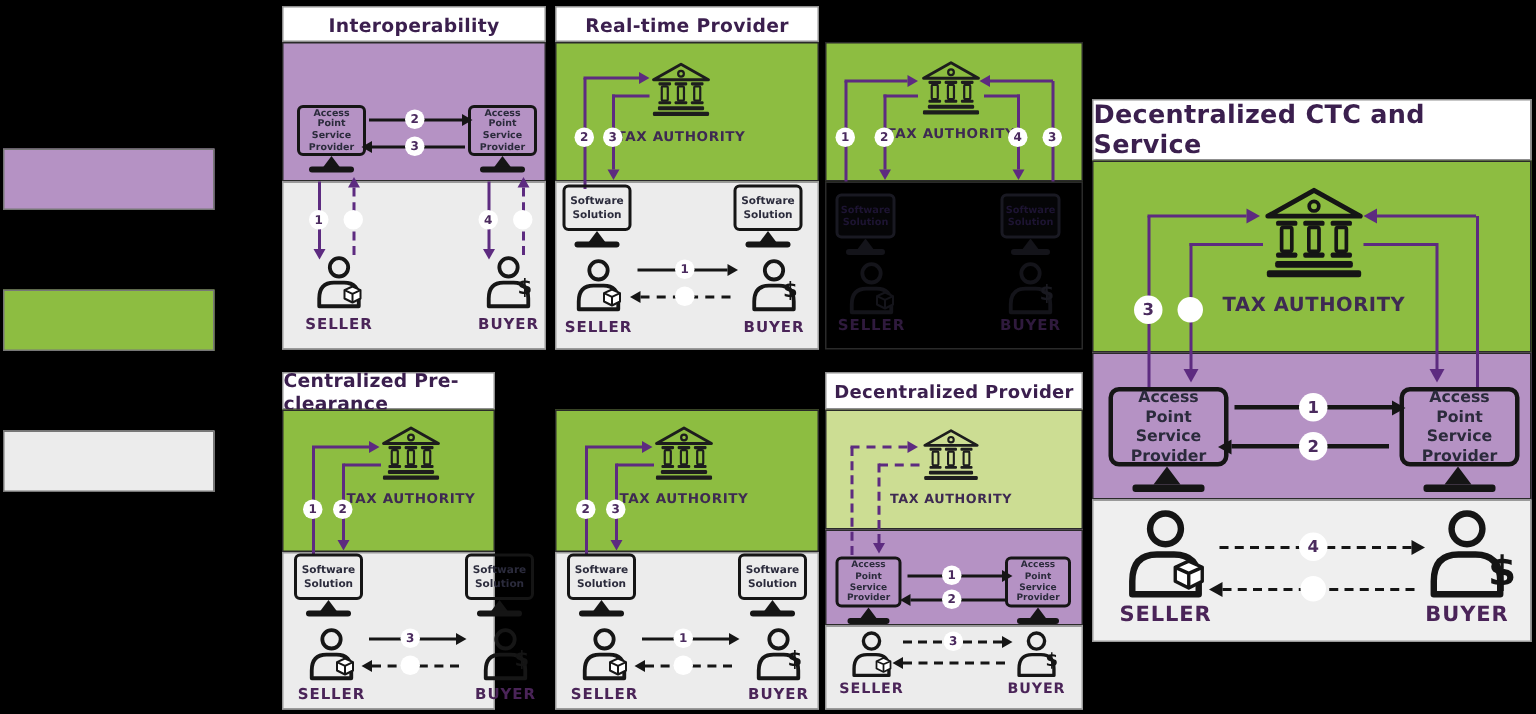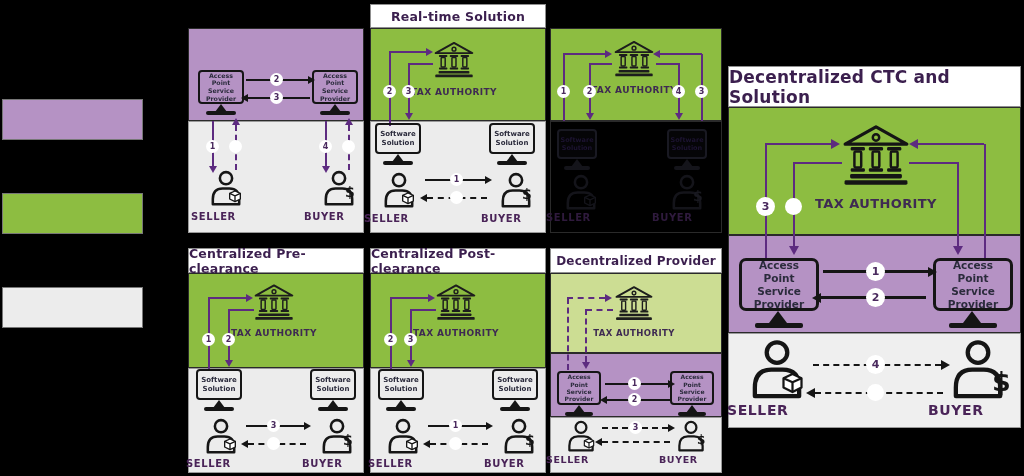--- a/index.html
+++ b/index.html
@@ -4,21 +4,21 @@
 <style>
   *{box-sizing:border-box;margin:0;padding:0}
   html,body{background:#000}
   body{font-family:"DejaVu Sans","Liberation Sans",sans-serif}
   .stage{position:relative;width:1024px;height:476px;background:#000;overflow:hidden}
   .panel{position:absolute}
   .tbar{position:absolute;left:0;right:0;top:0;background:#ffffff;border:1px solid #8f8f8f;color:#3b1f4e;font-weight:700;display:flex;align-items:center;justify-content:center;letter-spacing:.2px}
   .sec{position:absolute;left:0;right:0;border:1px solid #2a2a2a}
   .sec.gray{border-color:#9a9a9a}
   .taxlbl{position:absolute;font-weight:700;color:#3e2a52;text-align:center;letter-spacing:.4px}
-  .plabel{position:absolute;font-weight:700;color:#4a2458;text-align:left;letter-spacing:.6px}
+  .plabel{position:absolute;font-weight:700;color:#4a2458;text-align:center;letter-spacing:.6px}
   .mon{position:absolute;border:2px solid #151515;border-radius:4px;display:flex;flex-direction:column;align-items:center;justify-content:center;font-weight:600;color:#2b2b3c;text-align:center}
   .stand{position:absolute;width:0;height:0;border-left:6px solid transparent;border-right:6px solid transparent;border-bottom:8px solid #151515}
   .stand.lgs{border-left-width:9px;border-right-width:9px;border-bottom-width:12px}
   .sbase{position:absolute;background:#151515;border-radius:2px;height:4px}
   .ln{position:absolute;height:2px;background:#151515}
   .lnd{position:absolute;height:0;border-top:2px dashed #151515}
   .vln{position:absolute;width:2px;background:#5d2b80}
   .vlnd{position:absolute;width:0;border-left:2px dashed #5d2b80}
   .ln.pu{background:#5d2b80}
   .lnd.pu{border-top-color:#5d2b80}
@@ -84,20 +84,23 @@
 
 <div class="stage">
 
   <div>
     <div class="legend-swatch" style="left:2px;top:99px;width:141px;height:41px;background:#b592c4"></div>
     <div class="legend-swatch" style="left:2px;top:193px;width:141px;height:41px;background:#8dbd41"></div>
     <div class="legend-swatch" style="left:2px;top:287px;width:141px;height:41px;background:#ececec"></div>
   </div>
 
   <div class="panel" style="left:188px;top:4px;width:176px;height:229px">
+    <div class="tbar" style="height:24px;font-size:12.5px">
+        <span>Interoperability</span>
+      </div>
     <div class="sec" style="top:24px;height:93px;background:#b592c4"></div>
     <div class="sec gray" style="top:117px;height:112px;background:#ececec"></div>
 
     <div class="mon" style="left:10px;top:66px;width:46px;height:34px;font-size:6.3px;line-height:7.6px">
       <div>Access Point</div>
       <div>Service</div>
       <div>Provider</div>
     </div>
     <i class="stand" style="left:27px;top:100px"></i>
     <i class="sbase" style="left:18px;top:107px;width:30px"></i>
@@ -146,21 +149,21 @@
     <div class="plabel" style="left:3px;top:207px;width:70px;font-size:10px">SELLER</div>
     <svg class="icon" style="left:134px;top:166px;width:34px;height:36px;color:#161616">
         <use href="#person"></use>
       </svg>
     <span class="dollar" style="left:157px;top:180px;font-size:14px">$</span>
     <div class="plabel" style="left:116px;top:207px;width:70px;font-size:10px">BUYER</div>
   </div>
 
   <div class="panel" style="left:370px;top:4px;width:176px;height:229px">
     <div class="tbar" style="height:24px;font-size:12.5px">
-        <span>Real-time Solution</span>
+        <span>Real-time Provider</span>
       </div>
     <div class="sec" style="top:24px;height:93px;background:#8dbd41"></div>
     <div class="sec gray" style="top:117px;height:112px;background:#ececec"></div>
     <svg class="icon" style="left:62px;top:32px;width:44px;height:46px;color:#1d1d1d">
         <use href="#bank"></use>
       </svg>
     <div class="taxlbl" style="left:34px;top:83px;width:100px;font-size:9px">TAX AUTHORITY</div>
 
     <i class="vln" style="left:19px;top:48px;height:74px"></i>
     <i class="ln pu" style="left:19px;top:47px;width:37px"></i>
@@ -263,21 +266,21 @@
         <use href="#box"></use>
       </svg>
     <div class="plabel" style="left:-4px;top:208px;width:70px;font-size:10px">SELLER</div>
     <svg class="icon" style="left:120px;top:170px;width:34px;height:36px;color:#14141a">
         <use href="#person"></use>
       </svg>
     <span class="dollar" style="left:143px;top:184px;font-size:14px">$</span>
     <div class="plabel" style="left:102px;top:208px;width:70px;font-size:10px">BUYER</div>
   </div>
 
-  <div class="panel" style="left:188px;top:248px;width:176px;height:225px">
+  <div class="panel" style="left:188px;top:248px;width:142px;height:225px">
     <div class="tbar" style="height:25px;font-size:12.5px">
         <span>Centralized Pre-clearance</span>
       </div>
     <div class="sec" style="top:25px;height:95px;background:#8dbd41"></div>
     <div class="sec gray" style="top:120px;height:105px;background:#ececec"></div>
     <svg class="icon" style="left:64px;top:31px;width:44px;height:45px;color:#1d1d1d">
         <use href="#bank"></use>
       </svg>
     <div class="taxlbl" style="left:36px;top:80px;width:100px;font-size:9px">TAX AUTHORITY</div>
     <i class="vln" style="left:20px;top:50px;height:72px"></i>
@@ -320,23 +323,20 @@
       </svg>
     <div class="plabel" style="left:-2px;top:210px;width:70px;font-size:10px">SELLER</div>
     <svg class="icon" style="left:132px;top:170px;width:34px;height:36px;color:#161616">
         <use href="#person"></use>
       </svg>
     <span class="dollar" style="left:155px;top:184px;font-size:14px">$</span>
     <div class="plabel" style="left:114px;top:210px;width:70px;font-size:10px">BUYER</div>
   </div>
 
   <div class="panel" style="left:370px;top:248px;width:176px;height:225px">
-    <div class="tbar" style="height:25px;font-size:12.5px">
-        <span>Centralized Post-clearance</span>
-      </div>
     <div class="sec" style="top:25px;height:95px;background:#8dbd41"></div>
     <div class="sec gray" style="top:120px;height:105px;background:#ececec"></div>
     <svg class="icon" style="left:64px;top:31px;width:44px;height:45px;color:#1d1d1d">
         <use href="#bank"></use>
       </svg>
     <div class="taxlbl" style="left:36px;top:80px;width:100px;font-size:9px">TAX AUTHORITY</div>
     <i class="vln" style="left:20px;top:50px;height:72px"></i>
     <i class="ln pu" style="left:20px;top:49px;width:38px"></i>
     <i class="ah ar pu" style="left:58px;top:46px"></i>
     <div class="step sm" style="left:14px;top:85px">
@@ -444,21 +444,21 @@
     <div class="plabel" style="left:-4px;top:206px;width:70px;font-size:9.5px">SELLER</div>
     <svg class="icon" style="left:126px;top:172px;width:30px;height:32px;color:#161616">
         <use href="#person"></use>
       </svg>
     <span class="dollar" style="left:147px;top:185px;font-size:12px">$</span>
     <div class="plabel" style="left:109px;top:206px;width:64px;font-size:9.5px">BUYER</div>
   </div>
 
   <div class="panel" style="left:728px;top:66px;width:293px;height:362px">
     <div class="tbar" style="height:41px;font-size:17px">
-        <span>Decentralized CTC and Solution</span>
+        <span>Decentralized CTC and Service</span>
       </div>
     <div class="sec" style="top:41px;height:128px;background:#8dbd41"></div>
     <div class="sec" style="top:169px;height:98px;background:#b592c4"></div>
     <div class="sec gray" style="top:267px;height:95px;background:#efefef"></div>
     <svg class="icon" style="left:111px;top:50px;width:74px;height:76px;color:#151515">
         <use href="#bank"></use>
       </svg>
     <div class="taxlbl" style="left:78px;top:130px;width:140px;font-size:13px">TAX AUTHORITY</div>
 
     <i class="vln" style="left:37px;top:78px;height:114px;width:2.4px"></i>

